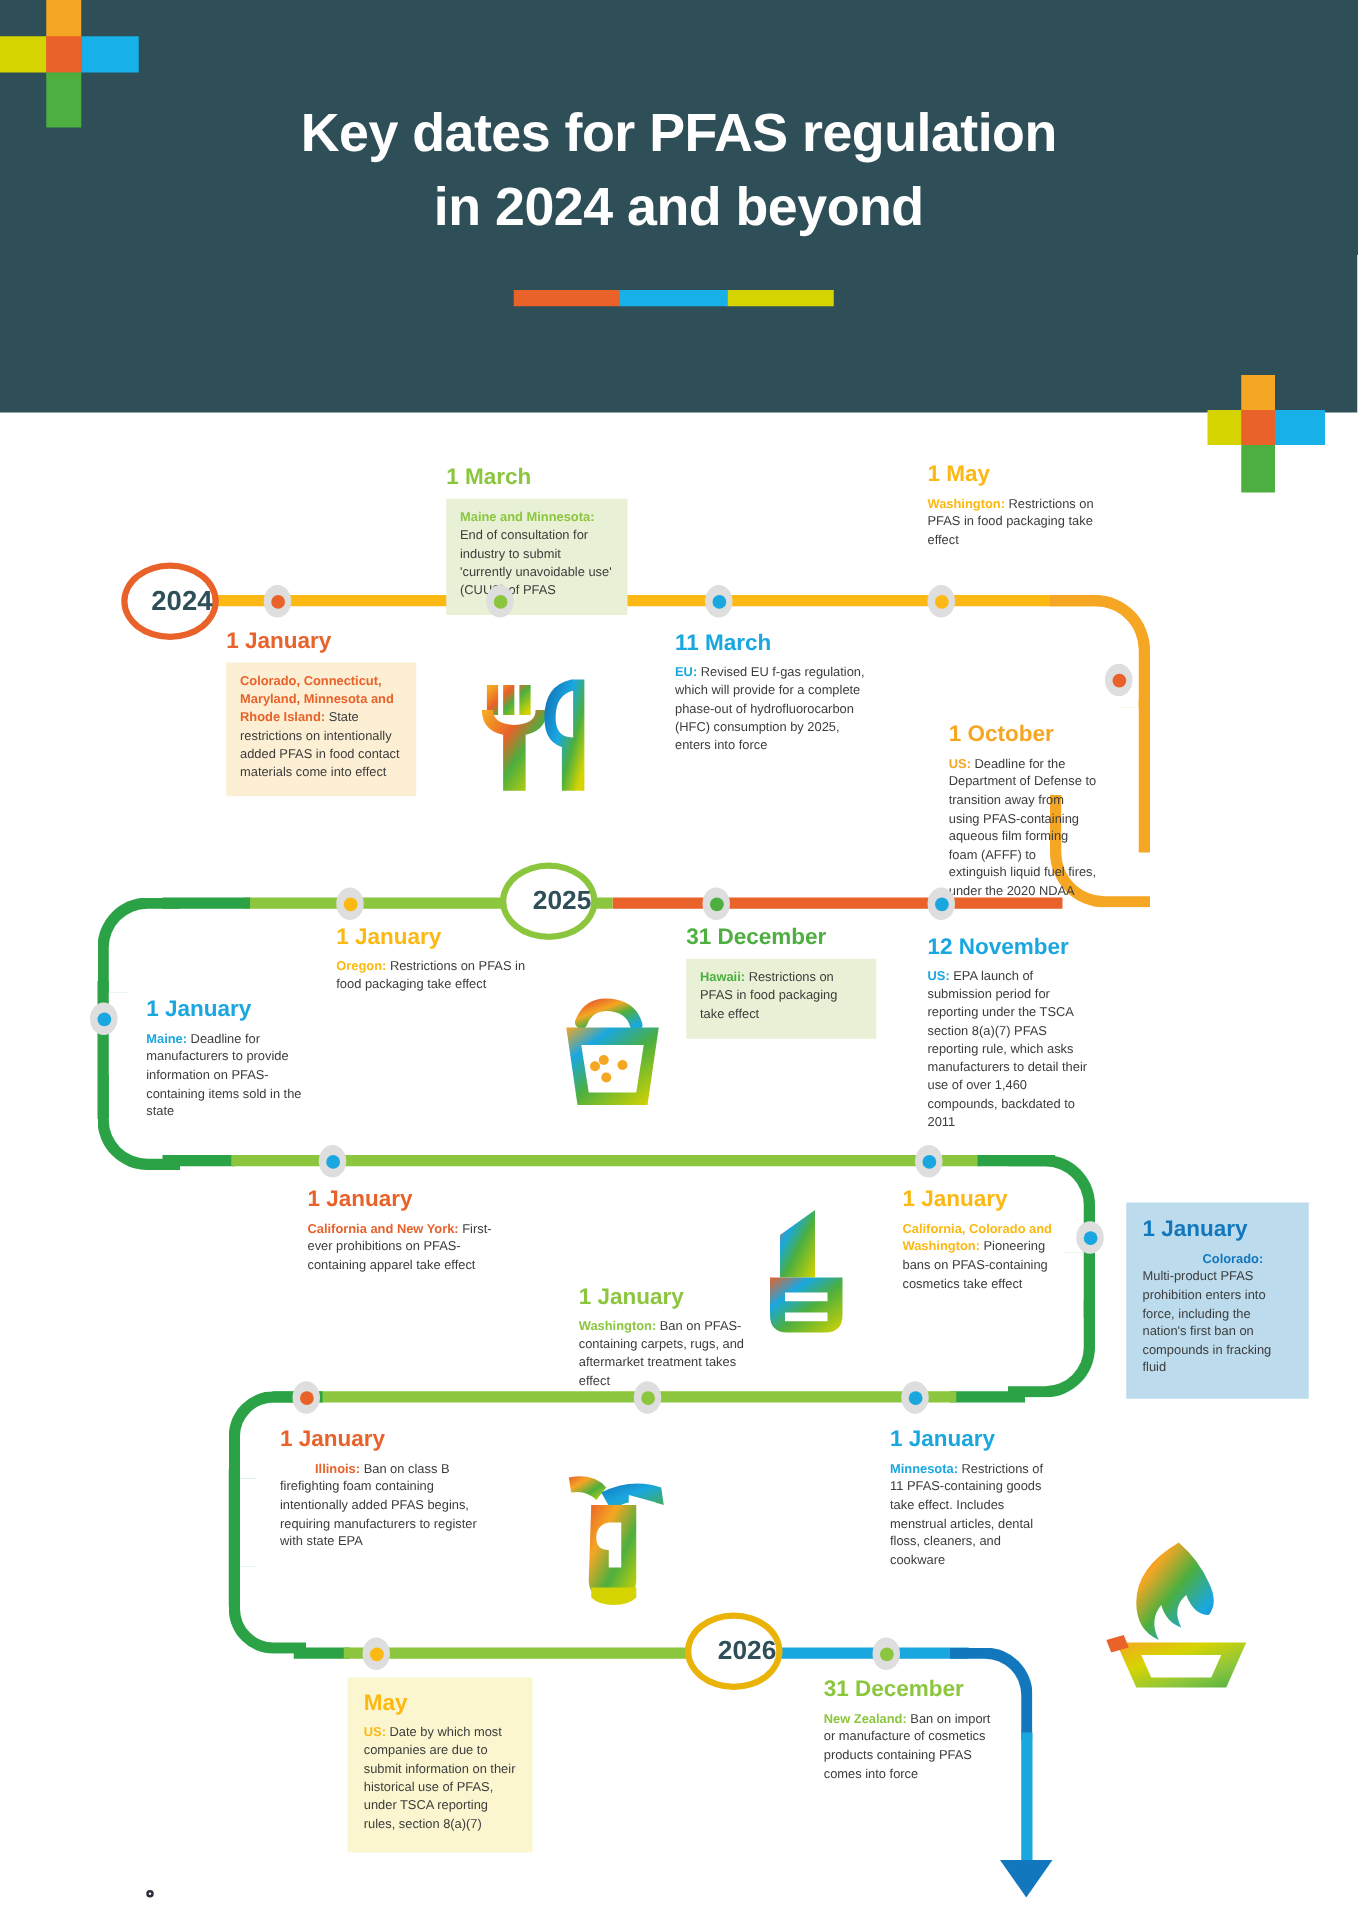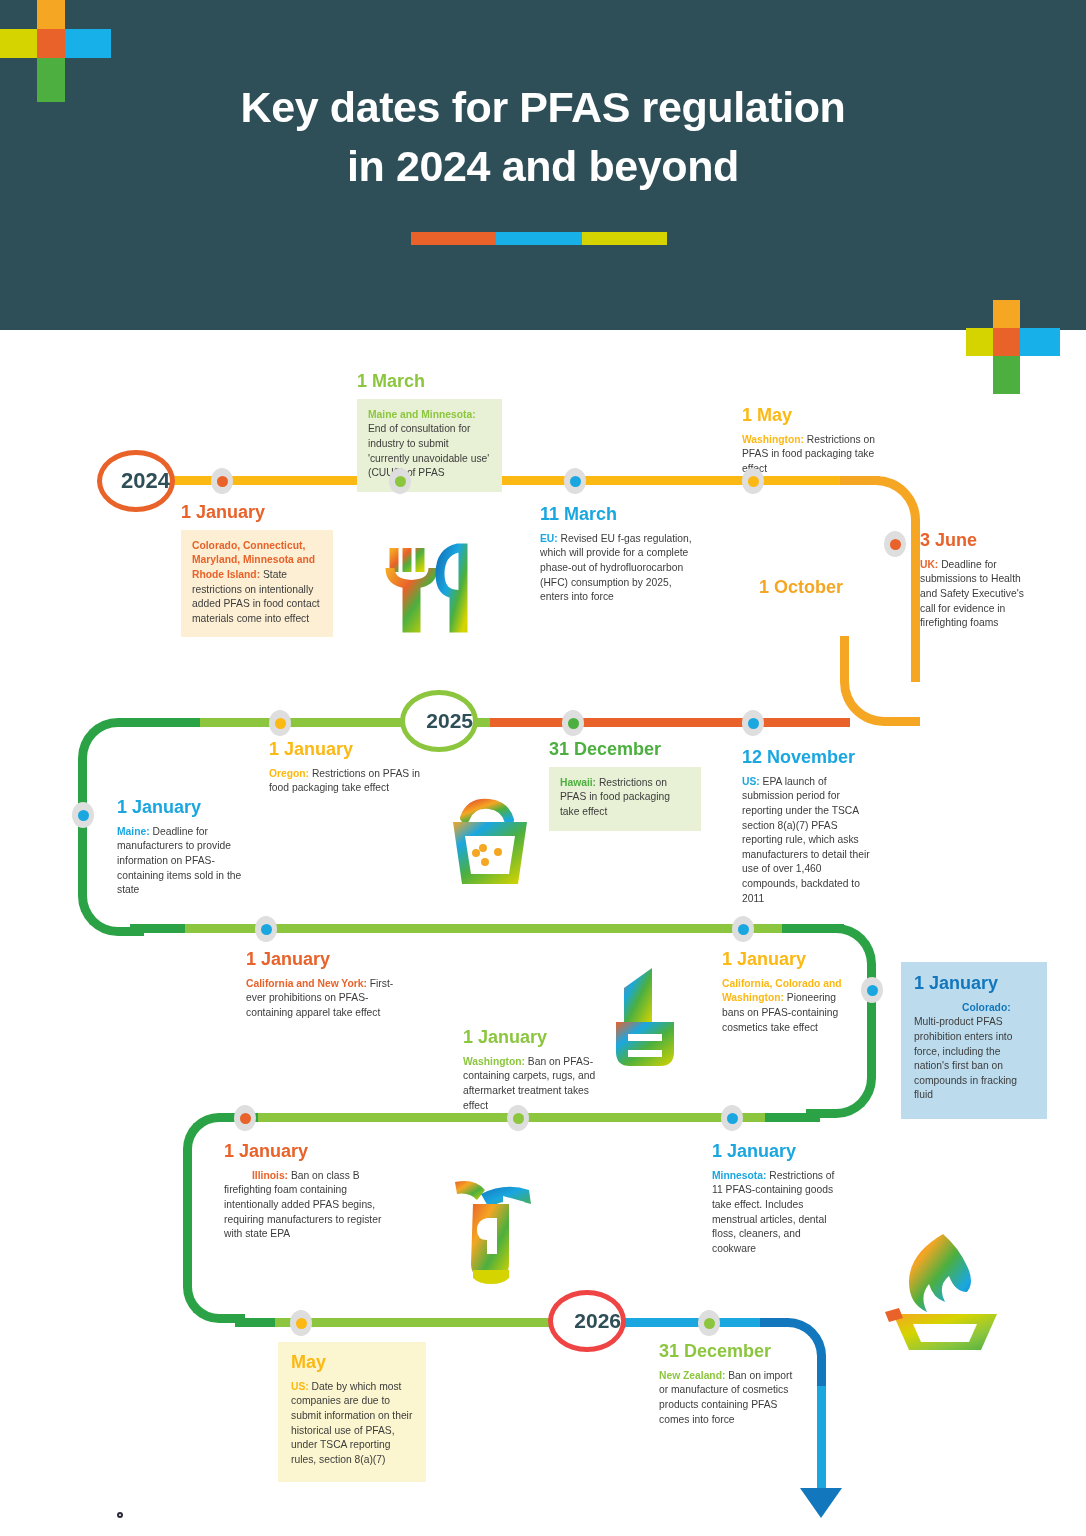--- a/index.html
+++ b/index.html
@@ -131,21 +131,21 @@
   <div style="position:absolute;left:760px;top:1318px;width:66px;height:74px;border:9px solid #1277bc;border-left:none;border-bottom:none;border-top-right-radius:38px;background:transparent;"></div>
   <div class="seg vseg" style="left:817px;top:1386px;width:9px;height:108px;background:#1aa7e0;"></div>
   <div class="arrowhead" style="left:800px;top:1488px;border-left:21px solid transparent;border-right:21px solid transparent;border-top:30px solid #1277bc;"></div>
 
   <div class="yearbub" style="left:97px;top:450px;width:78px;height:62px;border:5px solid #e8622a;font-size:22px;">
     <span>2024</span>
   </div>
   <div class="yearbub" style="left:400px;top:690px;width:78px;height:62px;border:5px solid #8cc63e;font-size:21px;">
     <span>2025</span>
   </div>
-  <div class="yearbub" style="left:548px;top:1290px;width:78px;height:62px;border:5px solid #ef4444;font-size:21px;">
+  <div class="yearbub" style="left:548px;top:1290px;width:78px;height:62px;border:5px solid #eab308;font-size:21px;">
     <span>2026</span>
   </div>
 
   <div class="node" style="left:211px;top:468px;">
       <i style="background:#e8622a;"></i>
     </div>
   <div class="node" style="left:389px;top:468px;">
       <i style="background:#8cc63e;"></i>
     </div>
   <div class="node" style="left:564px;top:468px;">
@@ -212,37 +212,34 @@
     </div>
   </div>
 
   <div class="entry" style="left:540px;top:505px;width:160px;">
     <div class="dt" style="color:#1aa7e0;font-size:18px;">11 March</div>
     <div class="bx">
       <span class="who" style="color:#1aa7e0;">EU:</span><span> Revised EU f-gas regulation, which will provide for a complete phase-out of hydrofluorocarbon (HFC) consumption by 2025, enters into force</span>
     </div>
   </div>
 
-  <div class="entry" style="left:742px;top:406px;width:150px;">
+  <div class="entry" style="left:742px;top:370px;width:150px;">
     <div class="dt" style="color:#fcb813;font-size:18px;">1 May</div>
     <div class="bx">
       <span class="who" style="color:#fcb813;">Washington:</span><span> Restrictions on PFAS in food packaging take effect</span>
     </div>
   </div>
 
   <div class="entry" style="left:759px;top:578px;width:118px;">
     <div class="dt" style="color:#f5a623;font-size:18px;">1 October</div>
-  </div>
-
-  <div class="entry" style="left:920px;top:531px;width:118px;">
-    <div class="dt" style="color:#e8622a;font-size:18px;">3 June</div>
-    <div class="bx">
-      <span class="who" style="color:#e8622a;">UK:</span><span> Deadline for submissions to Health and Safety Executive's call for evidence in firefighting foams</span>
-    </div>
-  </div>
+    <div class="bx">
+      <span class="who" style="color:#f5a623;">US:</span><span> Deadline for the Department of Defense to transition away from using PFAS-containing aqueous film forming foam (AFFF) to extinguish liquid fuel fires, under the 2020 NDAA</span>
+    </div>
+  </div>
+
 
   <div class="entry" style="left:742px;top:748px;width:135px;">
     <div class="dt" style="color:#1aa7e0;font-size:18px;">12 November</div>
     <div class="bx">
       <span class="who" style="color:#1aa7e0;">US:</span><span> EPA launch of submission period for reporting under the TSCA section 8(a)(7) PFAS reporting rule, which asks manufacturers to detail their use of over 1,460 compounds, backdated to 2011</span>
     </div>
   </div>
 
   <div class="entry" style="left:549px;top:740px;width:152px;">
     <div class="dt" style="color:#4caf3f;font-size:18px;">31 December</div>

